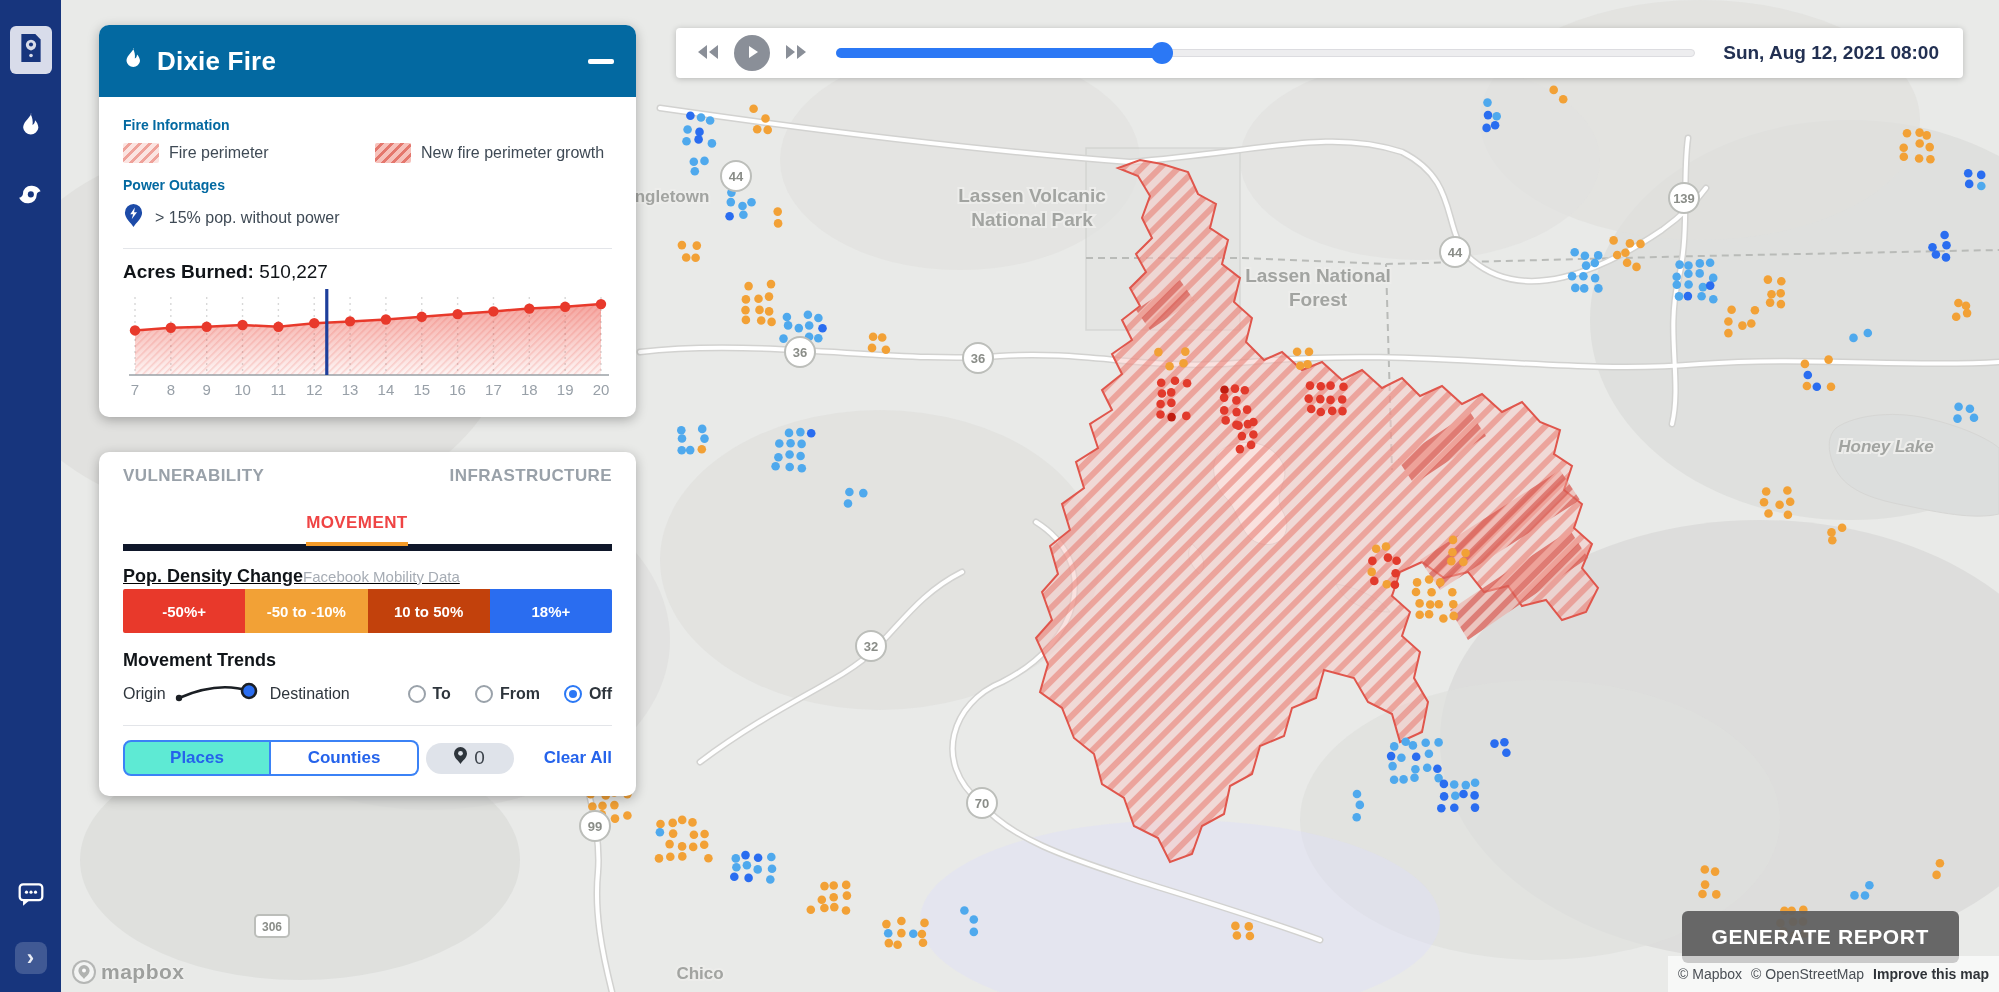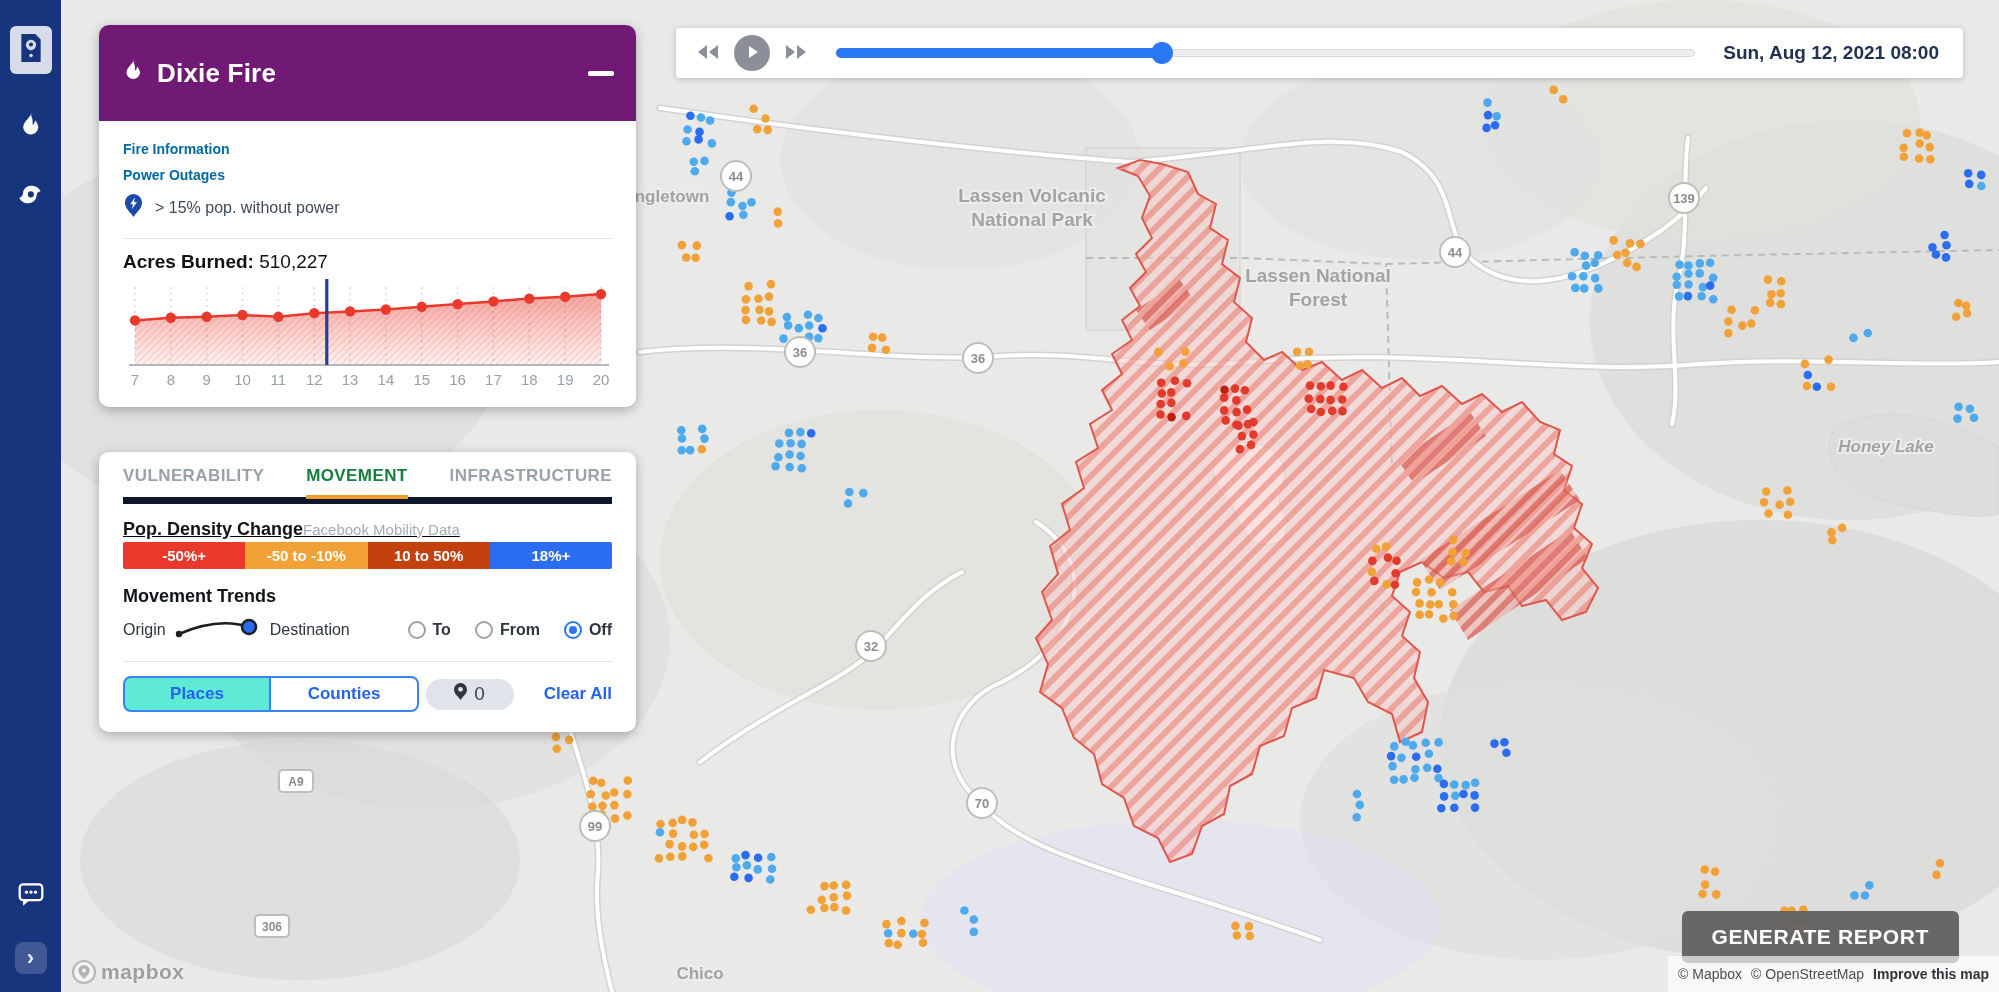--- a/index.html
+++ b/index.html
@@ -13,48 +13,48 @@
   .sb-doc{width:42px;height:48px;background:#d8dcea;border-radius:6px;display:grid;place-items:center;cursor:pointer;}
   .sb-icon{margin-top:38px;cursor:pointer;}
   .sb-spacer{flex:1;}
   .sb-chat{margin-bottom:30px;cursor:pointer;}
   .sb-expand{width:32px;height:32px;border-radius:8px;background:rgba(255,255,255,.18);color:#e8ecf5;
              font-size:22px;font-weight:700;display:grid;place-items:center;margin-bottom:18px;cursor:pointer;}
 
   
   .panel{position:absolute;background:#fff;border-radius:10px;box-shadow:0 3px 12px rgba(0,0,0,.28);z-index:20;}
   .fire-panel{left:99px;top:25px;width:537px;}
-  .fp-header{background:#701a75;border-radius:10px 10px 0 0;height:64px;display:flex;align-items:center;
-             padding:16px 22px;color:#fff;}
+  .fp-header{background:#0369a1;border-radius:10px 10px 0 0;height:64px;display:flex;align-items:center;
+             padding:4px 22px;color:#fff;}
   .fp-title{font-size:26px;font-weight:800;margin-left:12px;letter-spacing:.2px;}
   .fp-min{margin-left:auto;width:26px;height:5px;background:#fff;border-radius:2px;border:none;cursor:pointer;padding:0;}
   .fp-body{padding:14px 24px 16px;}
   .sec-title{font-size:14px;font-weight:800;color:#0369a1;margin:6px 0 10px;}
   .legend-row{display:flex;align-items:center;margin-bottom:14px;}
   .legend-item{display:flex;align-items:center;gap:10px;font-size:16px;color:#3f4a55;}
   .legend-item.first{width:252px;}
   .swatch{width:36px;height:20px;border-radius:2px;}
   .hatch-light{background:repeating-linear-gradient(135deg,#fbe4e1 0 4px,#efa29a 4px 7px);}
   .hatch-dark{background:repeating-linear-gradient(135deg,#f6c1bb 0 4px,#e4776d 4px 7px);}
   .outage-row{display:flex;align-items:center;gap:11px;font-size:16px;color:#3f4a55;margin:2px 0 16px;}
   .divider{height:1px;background:#e3e5e9;margin:4px 0 12px;}
   .acres-line{font-size:19px;color:#101418;margin:2px 0 4px;}
   .acres-label{font-weight:800;}
   #acres-chart{display:block;}
 
   
   .layers-panel{left:99px;top:452px;width:537px;padding:14px 24px 20px;box-sizing:border-box;}
   .tabs{display:flex;justify-content:space-between;border-bottom:7px solid #0f172a;}
   .tab{position:relative;padding-bottom:11px;font-size:17px;font-weight:800;letter-spacing:.4px;color:#99a1a9;cursor:pointer;}
-  .tab.active{color:#15803d;}
+  .tab.active{color:#ef4444;margin-top:47px;}
   .tab.active::after{content:"";position:absolute;left:0;right:0;bottom:-2px;height:4px;background:#f59b28;}
   .pd-head{display:flex;align-items:baseline;margin:15px 0 2px;text-decoration:underline;}
   .pd-title{font-size:18px;font-weight:800;color:#101418;}
   .pd-source{font-size:15px;color:#a6acb4;}
-  .scale-bar{display:flex;height:27px;border-radius:2px;overflow:hidden;}
+  .scale-bar{display:flex;height:44px;border-radius:2px;overflow:hidden;}
   .scale-seg{flex:1;color:#fff;font-weight:700;font-size:15px;display:grid;place-items:center;}
   .mt-title{font-size:18px;font-weight:800;color:#101418;margin:17px 0 8px;}
   .mt-row{display:flex;align-items:center;font-size:16px;color:#2e353c;}
   .mt-row .lbl{margin:0 6px;}
   .radios{margin-left:auto;display:flex;align-items:center;}
   .radio-wrap{display:inline-flex;align-items:center;gap:7px;margin-left:24px;font-weight:600;cursor:pointer;}
   .radio{position:relative;display:inline-block;width:18px;height:18px;border-radius:50%;
          border:2px solid #9aa2aa;background:#fff;box-sizing:border-box;}
   .radio.sel{border-color:#2b78f5;}
   .radio-dot{position:absolute;inset:3px;border-radius:50%;background:#2b78f5;}
@@ -748,20 +748,30 @@
       <span>
         <svg width="24" height="24" viewBox="0 0 24 24" fill="#fff">
           <path d="M13 1.5C9.5 6.8 5.5 9.3 5.5 14A6.8 6.8 0 0 0 19 14c0-2.4-1.4-5-3-6.6 0 2.3-1 3.6-2.2 4.2.6-3.5-.2-7-1.8-10.1z"></path>
         </svg>
       </span>
       <span class="fp-title">Dixie Fire</span>
       <button class="fp-min" aria-label="minimize"></button>
     </header>
     <div class="fp-body">
       <div class="sec-title">Fire Information</div>
+      <div class="legend-row">
+        <span class="legend-item first">
+          <span class="swatch hatch-light"></span>
+          <span>Fire perimeter</span>
+        </span>
+        <span class="legend-item">
+          <span class="swatch hatch-dark"></span>
+          <span>New fire perimeter growth</span>
+        </span>
+      </div>
       <div class="sec-title">Power Outages</div>
       <div class="outage-row">
         <span>
           <svg width="21" height="25" viewBox="0 0 22 26">
             <path d="M11 1a9 9 0 0 1 9 9c0 6-6.5 10.5-9 15C8.5 20.5 2 16 2 10a9 9 0 0 1 9-9z" fill="#1d4ba8"></path>
             <path d="M12.4 4.5 7.6 11.6h3l-1.5 5.2 5.6-7.2h-3.1z" fill="#fff"></path>
           </svg>
         </span>
         <span>&gt; 15% pop. without power</span>
       </div>

